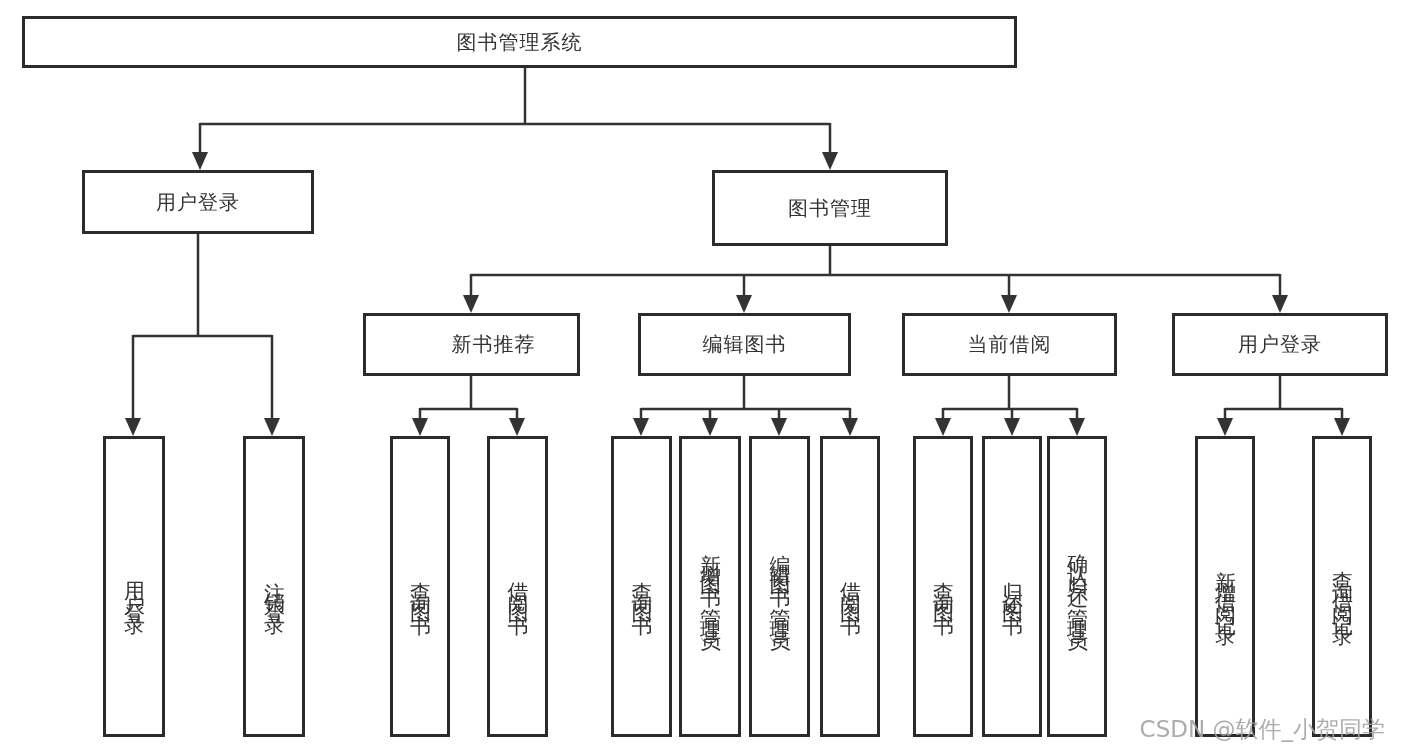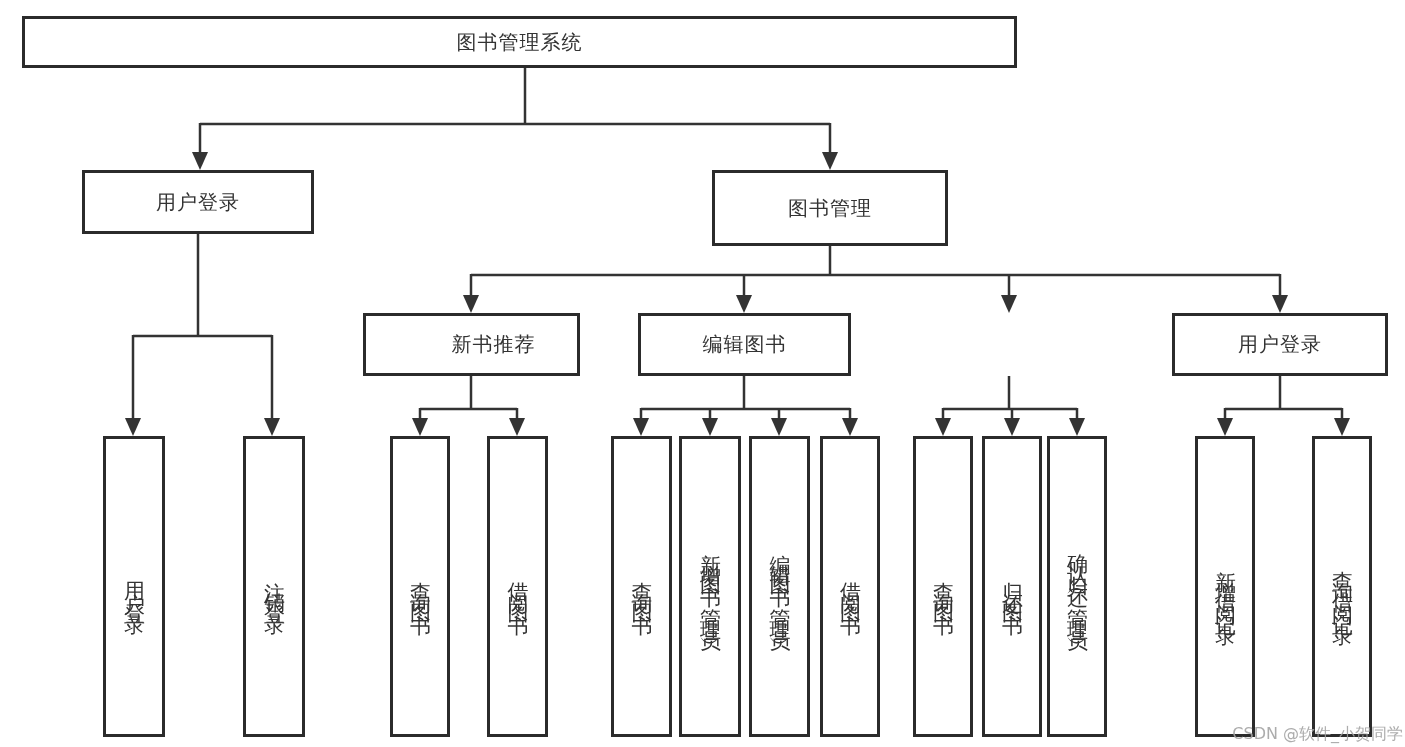--- a/index.html
+++ b/index.html
@@ -35,24 +35,24 @@
   }
   .vbox {
     writing-mode: vertical-rl;
     text-orientation: mixed;
     font-size: 21px;
     letter-spacing: 11px;
     line-height: 1;
   }
   #watermark {
     position: absolute;
-    right: 2px;
+    right: 20px;
     bottom: 2px;
     z-index: 9;
-    font-size: 16px;
+    font-size: 23px;
     color: rgba(163, 163, 163, 0.9);
     white-space: nowrap;
   }
   line { stroke: #333333; stroke-width: 2.5; }
   polygon { fill: #333333; }
 </style>
 </head>
 <body>
 
 <div id="canvas">
@@ -133,20 +133,21 @@
     </g>
   </svg>
 
   <div class="box hbox" style="left:22px; top:16px; width:995px; height:52px;">图书管理系统</div>
 
   <div class="box hbox" style="left:82px; top:170px; width:232px; height:64px;">用户登录</div>
   <div class="box hbox" style="left:712px; top:170px; width:236px; height:76px;">图书管理</div>
 
   <div class="box hbox" style="left:363px; top:313px; width:217px; height:63px;padding-left:44px;">新书推荐</div>
   <div class="box hbox" style="left:638px; top:313px; width:213px; height:63px;">编辑图书</div>
+  <div class="box hbox" style="left:902px; top:313px; width:215px; height:63px;">当前借阅</div>
   <div class="box hbox" style="left:1172px; top:313px; width:216px; height:63px;">用户登录</div>
 
   <div class="box vbox" style="left:103px; top:436px; width:62px; height:301px;">用户登录</div>
   <div class="box vbox" style="left:243px; top:436px; width:62px; height:301px;">注销登录</div>
 
   <div class="box vbox" style="left:390px; top:436px; width:60px; height:301px;">查询图书</div>
   <div class="box vbox" style="left:487px; top:436px; width:61px; height:301px;">借阅图书</div>
 
   <div class="box vbox" style="left:611px; top:436px; width:61px; height:301px;">查询图书</div>
   <div class="box vbox" style="left:679px; top:436px; width:62px; height:301px;">新增图书（管理员）</div>

